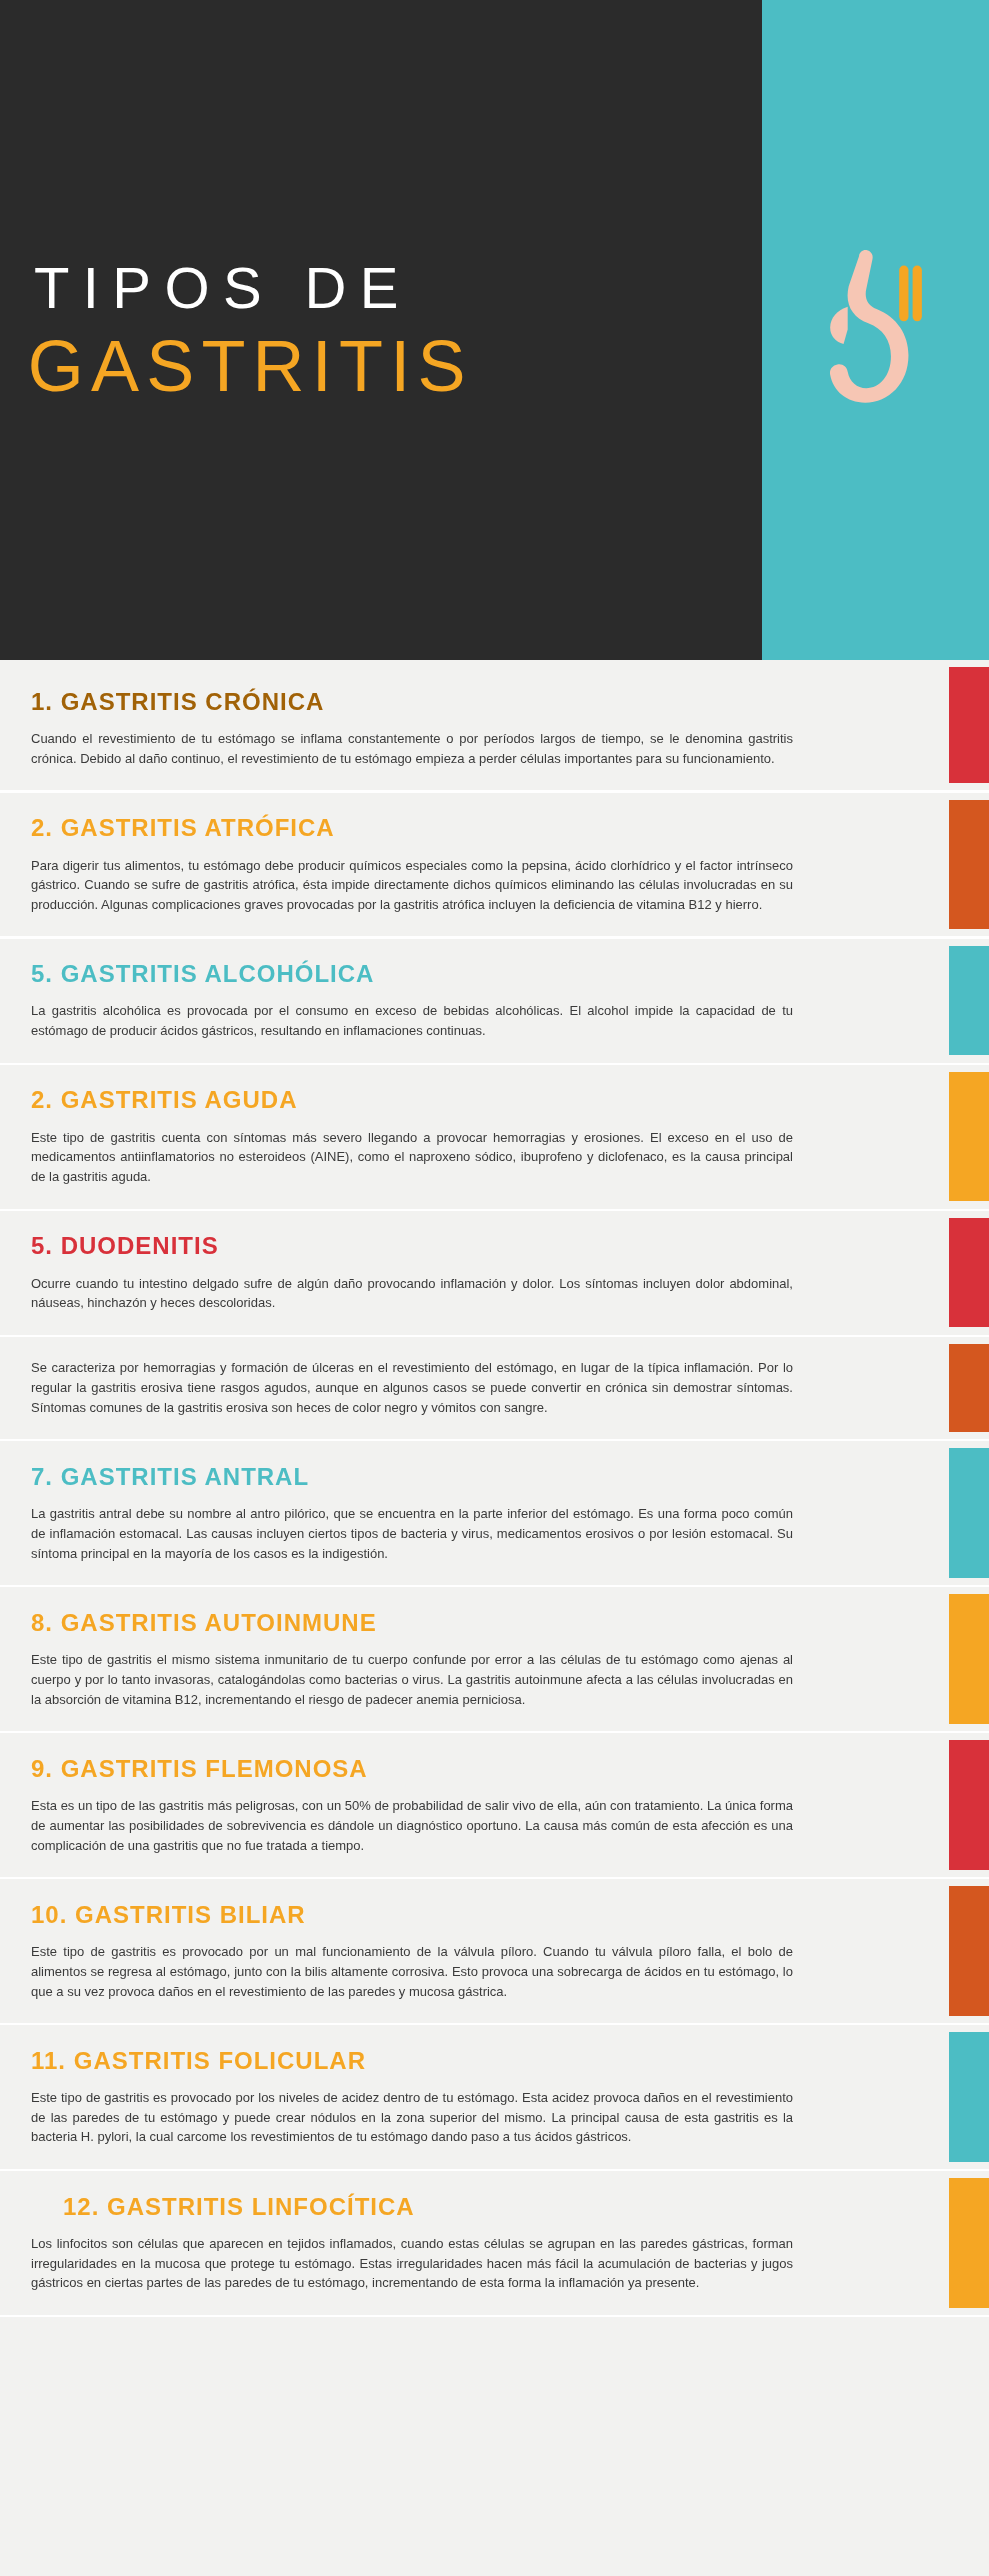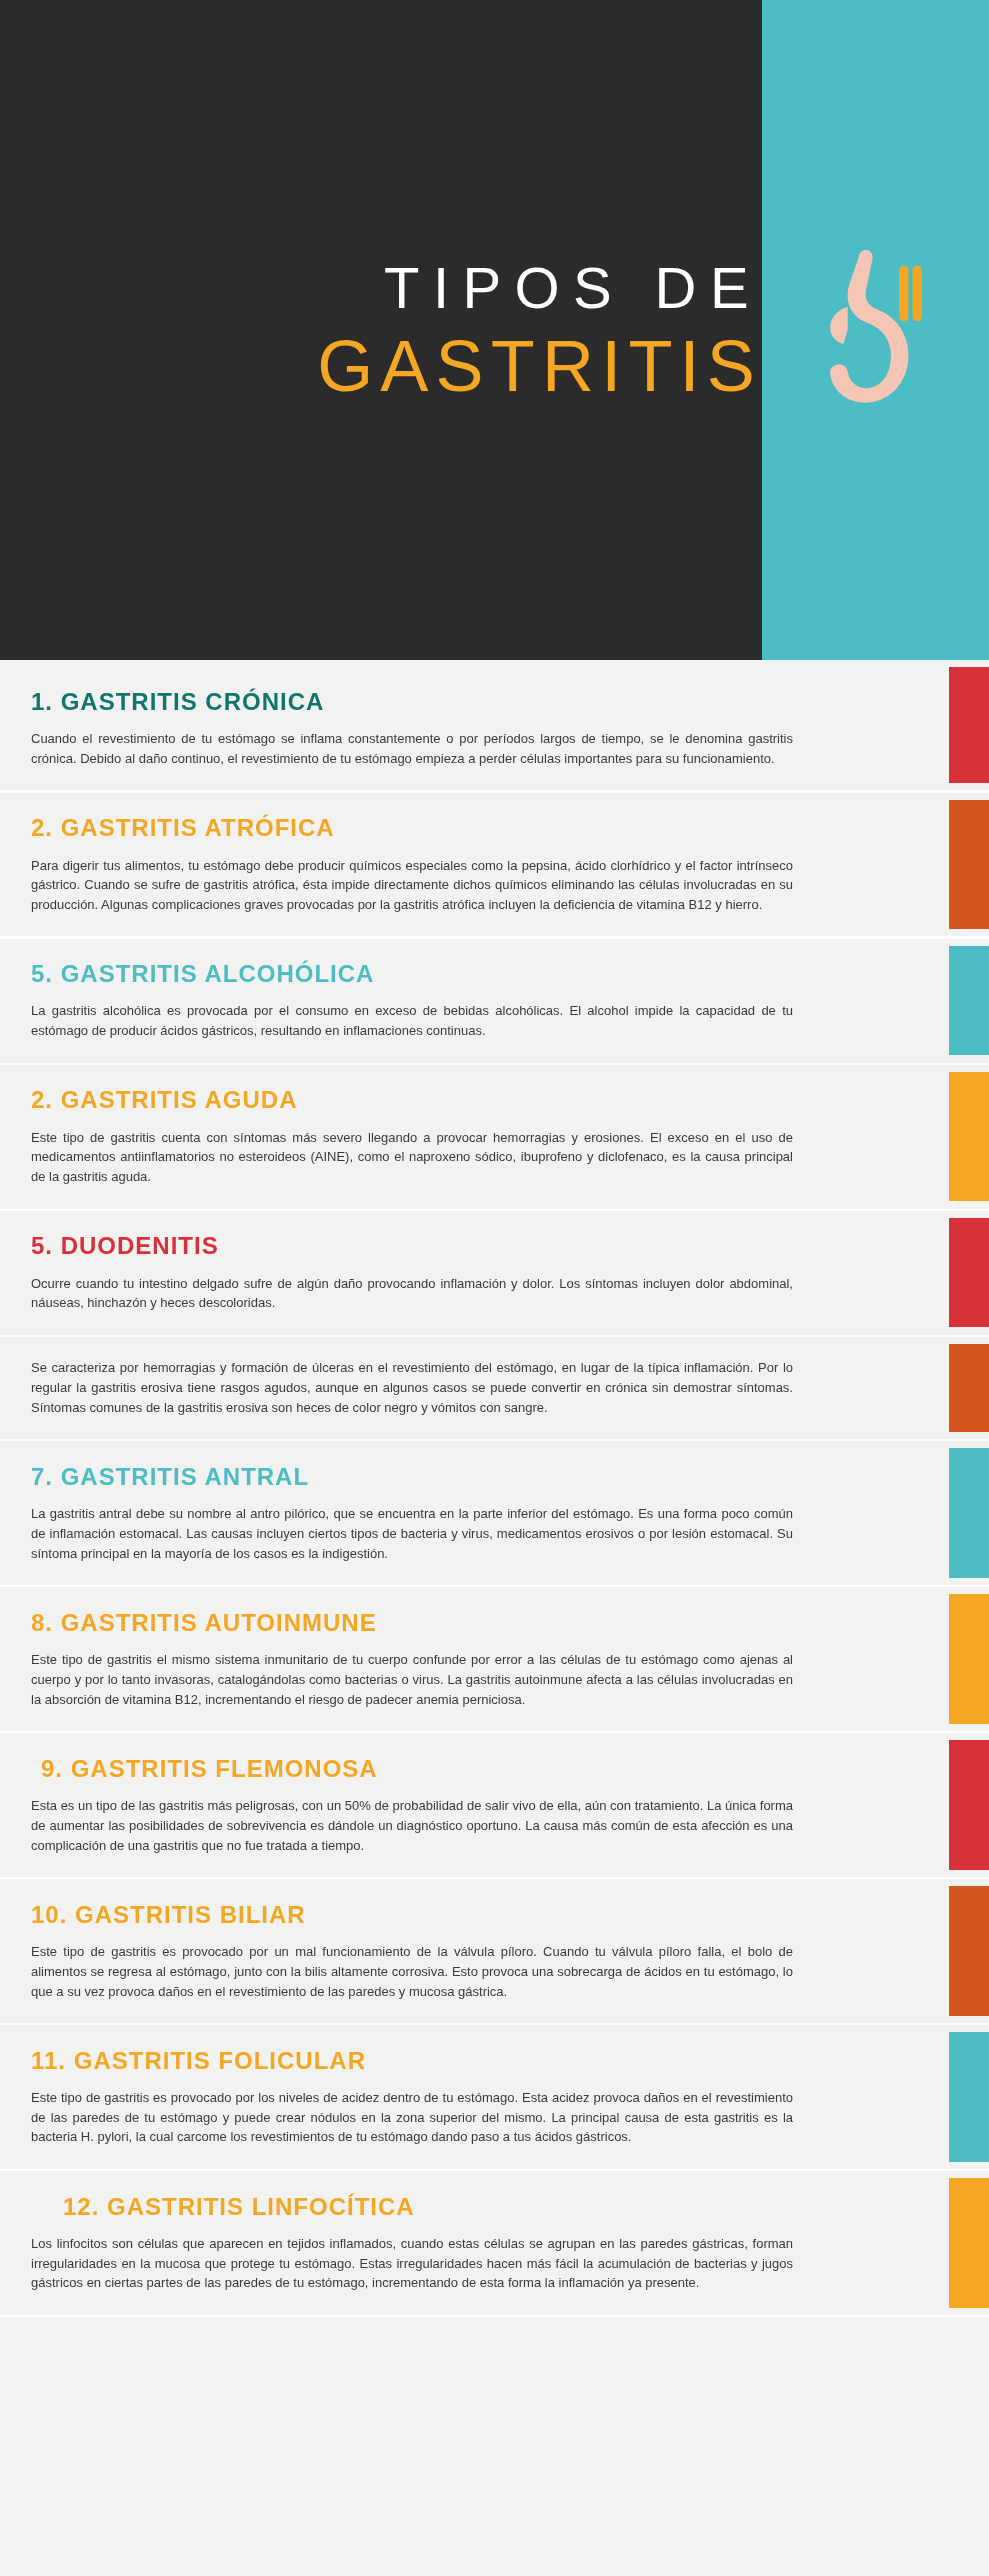--- a/index.html
+++ b/index.html
@@ -22,21 +22,21 @@
     width: 989px;
     height: 660px;
     background: #2b2b2b;
     display: flex;
     align-items: stretch;
   }
   .header-left {
     flex: 1 1 auto;
     display: flex;
     flex-direction: column;
-    align-items: flex-end;
+    align-items: flex-start;
     justify-content: center;
     padding-left: 20.6px;
   }
   .header-title-1 {
     color: #ffffff;
     font-size: 58px;
     letter-spacing: 13.4px;
     font-weight: 400;
     text-align: center;
     line-height: 1.1;
@@ -136,21 +136,21 @@
         <path d="M96 120 C76 126 62 142 62 160 C62 176 72 188 88 192 L96 164 Z" fill="#f6c6b4"></path>
         <rect x="196" y="40" width="18" height="108" rx="9" fill="#f5a623"></rect>
         <rect x="222" y="40" width="18" height="108" rx="9" fill="#f5a623"></rect>
       </svg>
     </div>
   </div>
 
   <div id="sections">
       <div class="section first">
         <div class="section-inner">
-          <div class="section-title" style="color: #0f766e;">1. GASTRITIS CRÓNICA</div>
+          <div class="section-title" style="color: #a16207;">1. GASTRITIS CRÓNICA</div>
           <div class="section-body">Cuando el revestimiento de tu estómago se inflama constantemente o por períodos largos de tiempo, se le denomina gastritis crónica. Debido al daño continuo, el revestimiento de tu estómago empieza a perder células importantes para su funcionamiento.</div>
         </div>
         <div class="tab">
           <div class="tab-inner" style="background: rgb(216, 49, 58);"></div>
         </div>
       </div>
       <div class="sep"></div>
       <div class="section">
         <div class="section-inner">
           <div class="section-title" style="color: rgb(245, 166, 35);">2. GASTRITIS ATRÓFICA</div>
@@ -215,21 +215,21 @@
           <div class="section-title" style="color: rgb(245, 166, 35);">8. GASTRITIS AUTOINMUNE</div>
           <div class="section-body">Este tipo de gastritis el mismo sistema inmunitario de tu cuerpo confunde por error a las células de tu estómago como ajenas al cuerpo y por lo tanto invasoras, catalogándolas como bacterias o virus. La gastritis autoinmune afecta a las células involucradas en la absorción de vitamina B12, incrementando el riesgo de padecer anemia perniciosa.</div>
         </div>
         <div class="tab">
           <div class="tab-inner" style="background: rgb(245, 166, 35);"></div>
         </div>
       </div>
       <div class="sep"></div>
       <div class="section">
         <div class="section-inner">
-          <div class="section-title" style="color: rgb(245, 166, 35); margin-left: 10px;">9. GASTRITIS FLEMONOSA</div>
+          <div class="section-title" style="color: rgb(245, 166, 35);">9. GASTRITIS FLEMONOSA</div>
           <div class="section-body">Esta es un tipo de las gastritis más peligrosas, con un 50% de probabilidad de salir vivo de ella, aún con tratamiento. La única forma de aumentar las posibilidades de sobrevivencia es dándole un diagnóstico oportuno. La causa más común de esta afección es una complicación de una gastritis que no fue tratada a tiempo.</div>
         </div>
         <div class="tab">
           <div class="tab-inner" style="background: rgb(216, 49, 58);"></div>
         </div>
       </div>
       <div class="sep"></div>
       <div class="section">
         <div class="section-inner">
           <div class="section-title" style="color: rgb(245, 166, 35);">10. GASTRITIS BILIAR</div>

